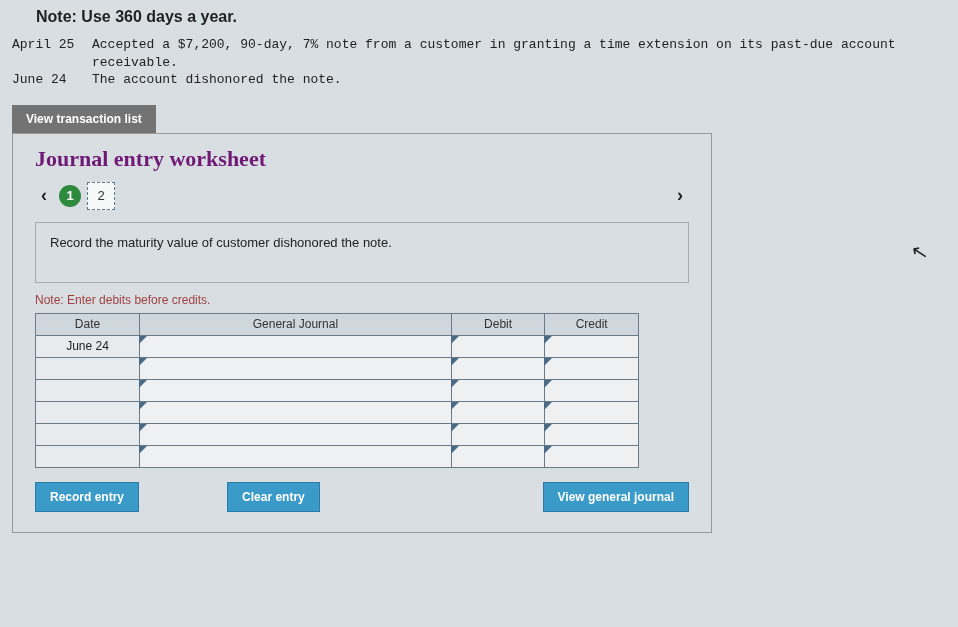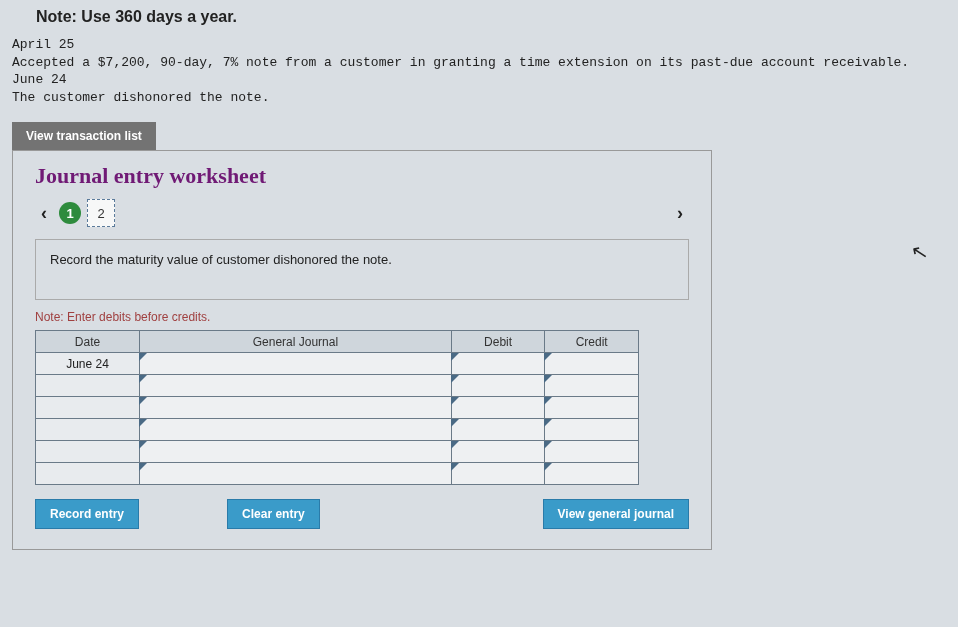--- a/index.html
+++ b/index.html
@@ -18,21 +18,21 @@
     font-size: 16px;
     margin-bottom: 10px;
     padding-left: 24px;
   }
   .transactions {
     font-family: "Courier New", monospace;
     font-size: 13px;
     margin-bottom: 16px;
     line-height: 1.35;
   }
-  .transactions .row { display: flex; flex-direction: column; }
+  .transactions .row { display: flex; }
   .transactions .date-col { width: 80px; flex-shrink: 0; }
   .btn {
     display: inline-block;
     color: #fff;
     font-weight: bold;
     font-size: 12px;
     padding: 7px 14px;
     border: none;
     cursor: pointer;
   }
@@ -146,21 +146,21 @@
 
 <div class="note-hdr">Note: Use 360 days a year.</div>
 
 <div class="transactions">
   <div class="row">
     <span class="date-col">April 25</span>
     <span>Accepted a $7,200, 90-day, 7% note from a customer in granting a time extension on its past-due account receivable.</span>
   </div>
   <div class="row">
     <span class="date-col">June 24</span>
-    <span>The customer dishonored the note.</span>
+    <span>The account dishonored the note.</span>
   </div>
 </div>
 
 <button class="btn btn-dark">View transaction list</button>
 
 <div class="worksheet-frame">
   <div class="ws-title">Journal entry worksheet</div>
 
   <div class="pager">
     <span class="chev">‹</span>

